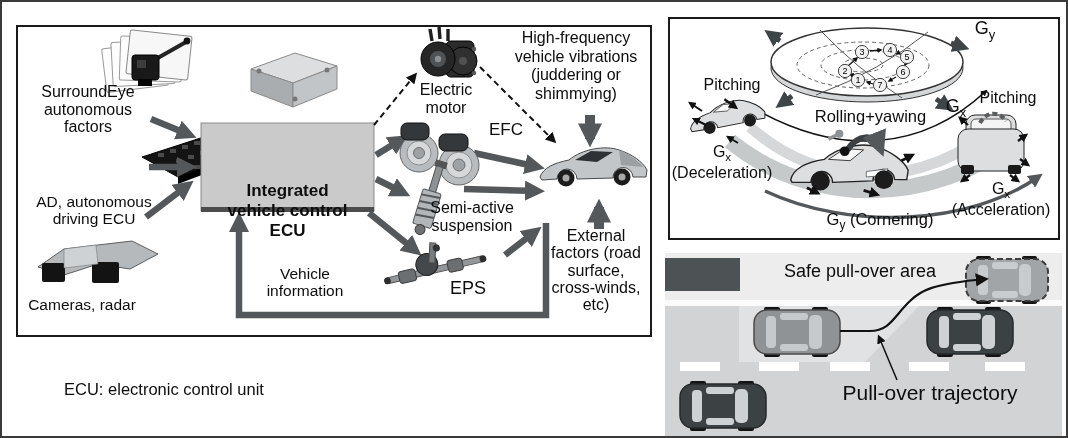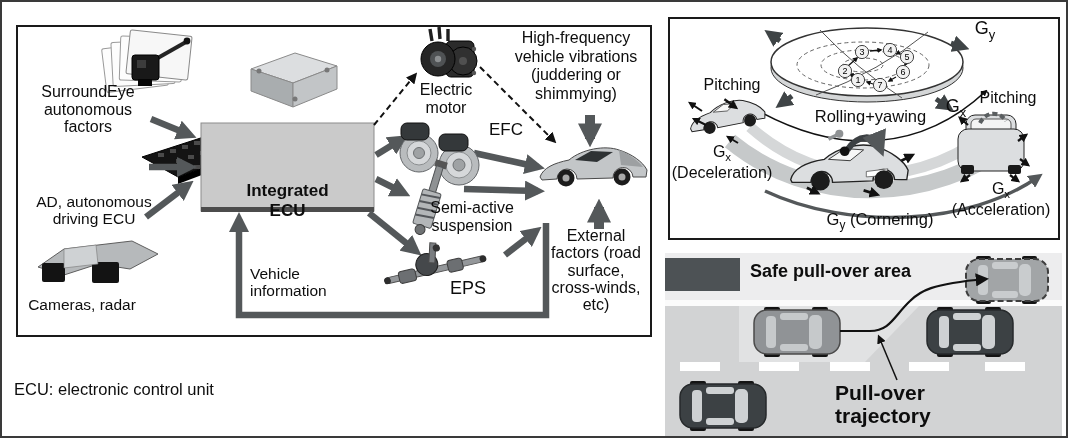--- a/index.html
+++ b/index.html
@@ -1,21 +1,21 @@
 <!DOCTYPE html>
 <html><head>
 <meta charset="utf-8">
 <style>
   html,body{margin:0;padding:0;background:#e8e8e8;}
   #fig{position:relative;width:1064px;height:434px;background:#fff;border:2px solid #3a3a3a;
        font-family:"Liberation Sans",sans-serif;color:#0d0d0d;overflow:hidden;}
-  .abs{position:absolute;font-weight:bold;}
+  .abs{position:absolute;}
   .panel{position:absolute;border:2px solid #1a1a1a;background:#fff;}
   .lbl{position:absolute;text-align:center;line-height:1.1;color:#0d0d0d;}
-  .lbl.left{text-align:left;}
+  .lbl.left{text-align:center;}
   .lbl .ln{display:block;}
   svg{position:absolute;left:0;top:0;overflow:visible;}
   .boxlabel{font-weight:bold;font-size:17px;line-height:1.18;}
   sub{font-size:0.72em;}
 </style>
 </head>
 <body>
 
 <div id="fig">
 
@@ -186,20 +186,21 @@
       <span class="ln">autonomous</span>
       <span class="ln">factors</span>
     </div>
     <div class="lbl" style="left:6px;top:166px;width:140px;font-size:15.5px;">
       <span class="ln">AD, autonomous</span>
       <span class="ln">driving ECU</span>
     </div>
     <div class="lbl" style="left:0px;top:269px;width:128px;font-size:15.5px;">Cameras, radar</div>
     <div class="lbl boxlabel" style="left:183px;top:108px;width:173px;margin-top:46px;">
       <span class="ln">Integrated</span>
+      <span class="ln">vehicle control</span>
       <span class="ln">ECU</span>
     </div>
     <div class="lbl" style="left:383px;top:54px;width:90px;font-size:16px;">
       <span class="ln">Electric</span>
       <span class="ln">motor</span>
     </div>
     <div class="lbl" style="left:458px;top:94px;width:60px;font-size:17px;">EFC</div>
     <div class="lbl" style="left:398px;top:172px;width:112px;font-size:16px;">
       <span class="ln">Semi-active</span>
       <span class="ln">suspension</span>

